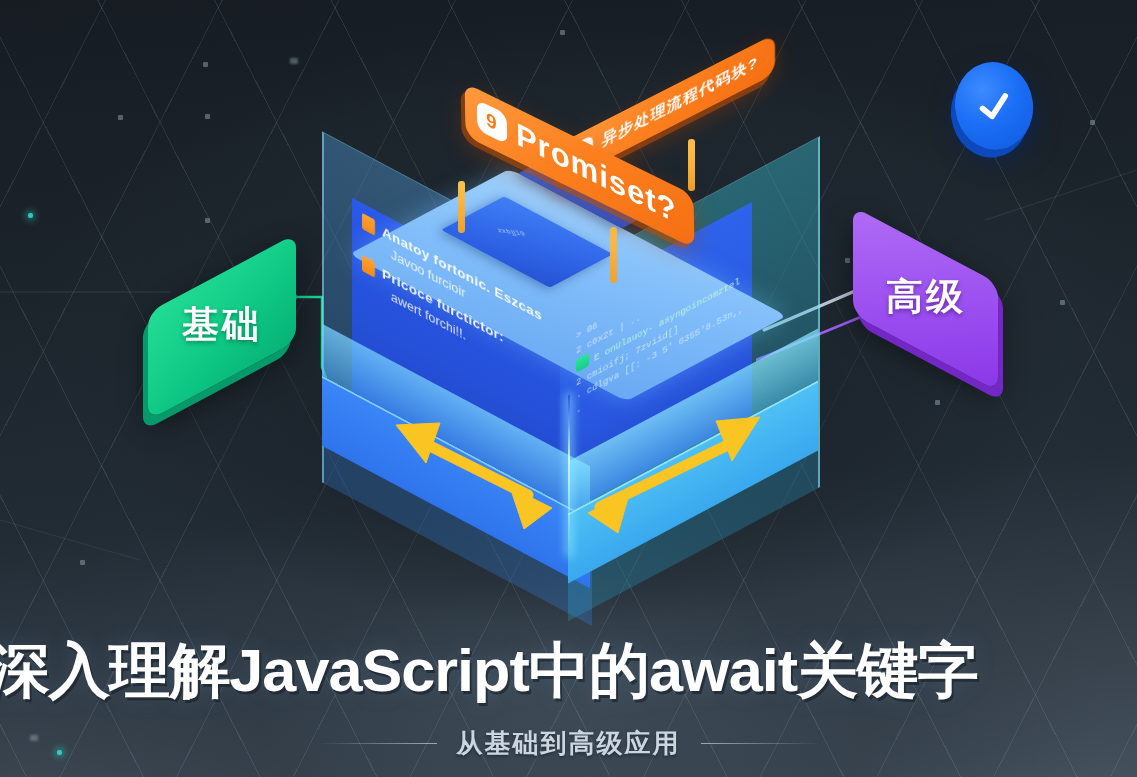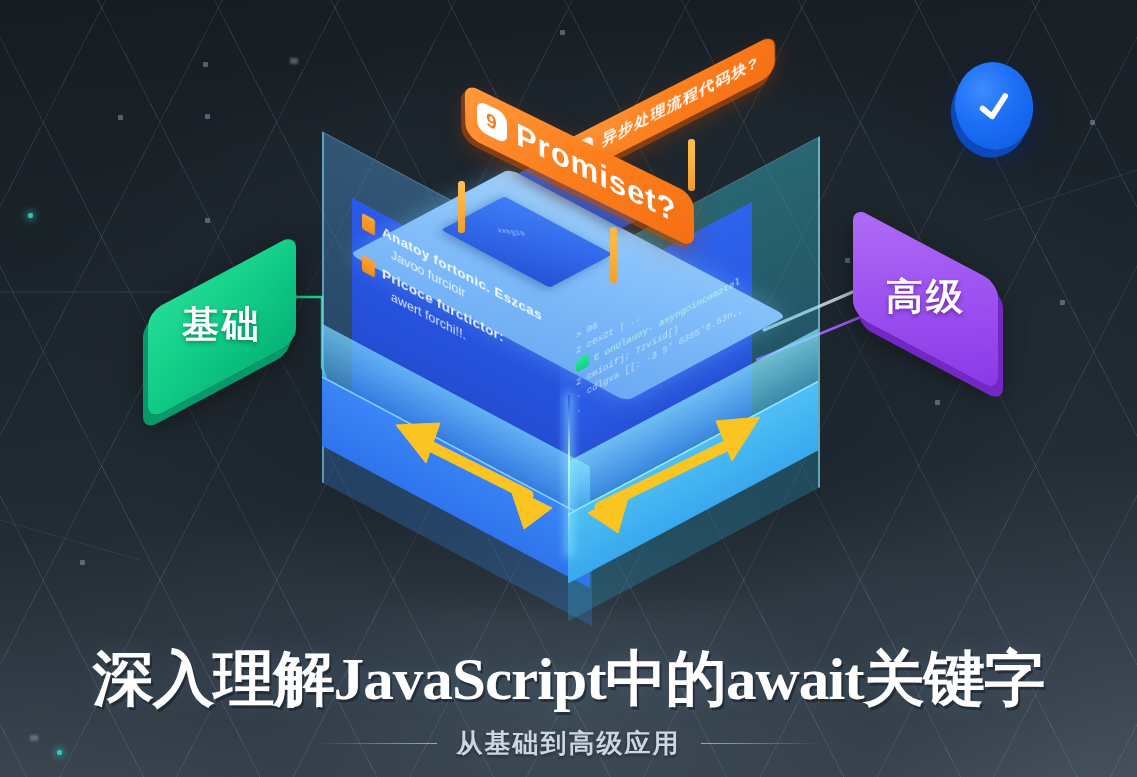--- a/index.html
+++ b/index.html
@@ -245,35 +245,35 @@
     transform: skewY(-27deg);
     font-size: 15px; font-weight: bold; letter-spacing: 1.2px;
     filter: blur(.5px);
   }
 
   
   #arrows { position: absolute; left: 0; top: 0; width: 540px; height: 520px; pointer-events:none; }
 
   
   #title-block {
-    position: absolute; left: 0; right: 0; bottom: 16px; text-align: center; font-family: Liberation Serif, serif;
+    position: absolute; left: 0; right: 0; bottom: 16px; 
   }
   #main-title {
     font-size: 60px;
     font-weight: bold;
     color: #ffffff;
     letter-spacing: -1px;
     line-height: 1.05;
     text-shadow: 2px 3px 0 rgba(20,28,36,.55), 0 0 22px rgba(120,160,200,.22);
     white-space: nowrap;
     transform: scaleX(1.02);
   }
   #sub-row {
     display: flex; align-items: center; justify-content: center; gap: 20px;
-    margin-top: 15px;
+    margin-top: 24px;
   }
   #sub-row .rule {
     width: 120px; height: 1px;
     background: linear-gradient(90deg, rgba(200,215,230,0), rgba(200,215,230,.7));
   }
   #sub-row .rule.r2 { background: linear-gradient(90deg, rgba(200,215,230,.7), rgba(200,215,230,0)); }
   #subtitle {
     font-size: 26px; font-weight: bold; color: #cbd6e0; letter-spacing: 2px;
     text-shadow: 0 2px 3px rgba(15,22,30,.5);
   }

